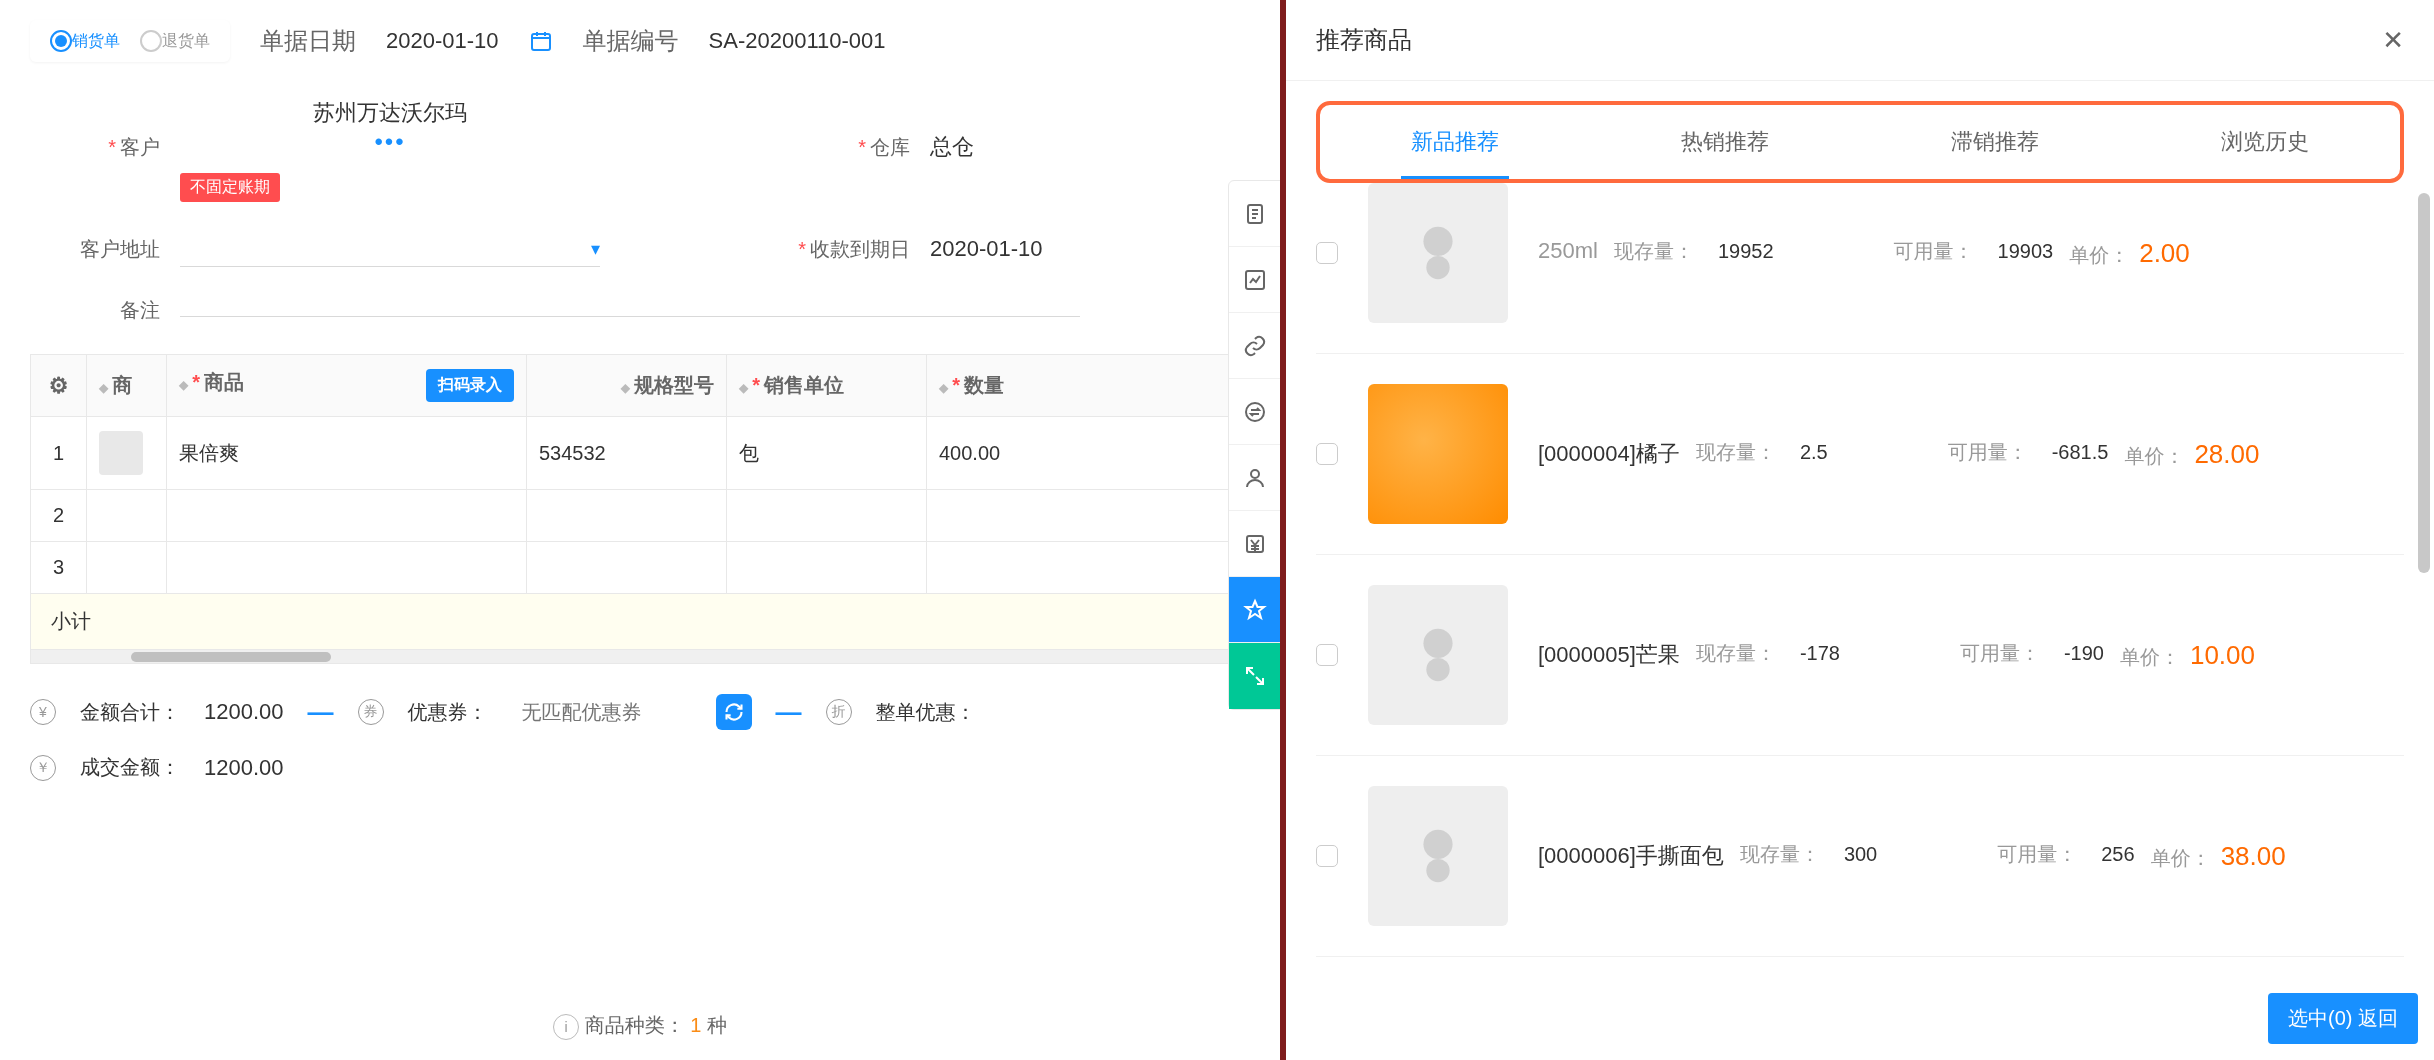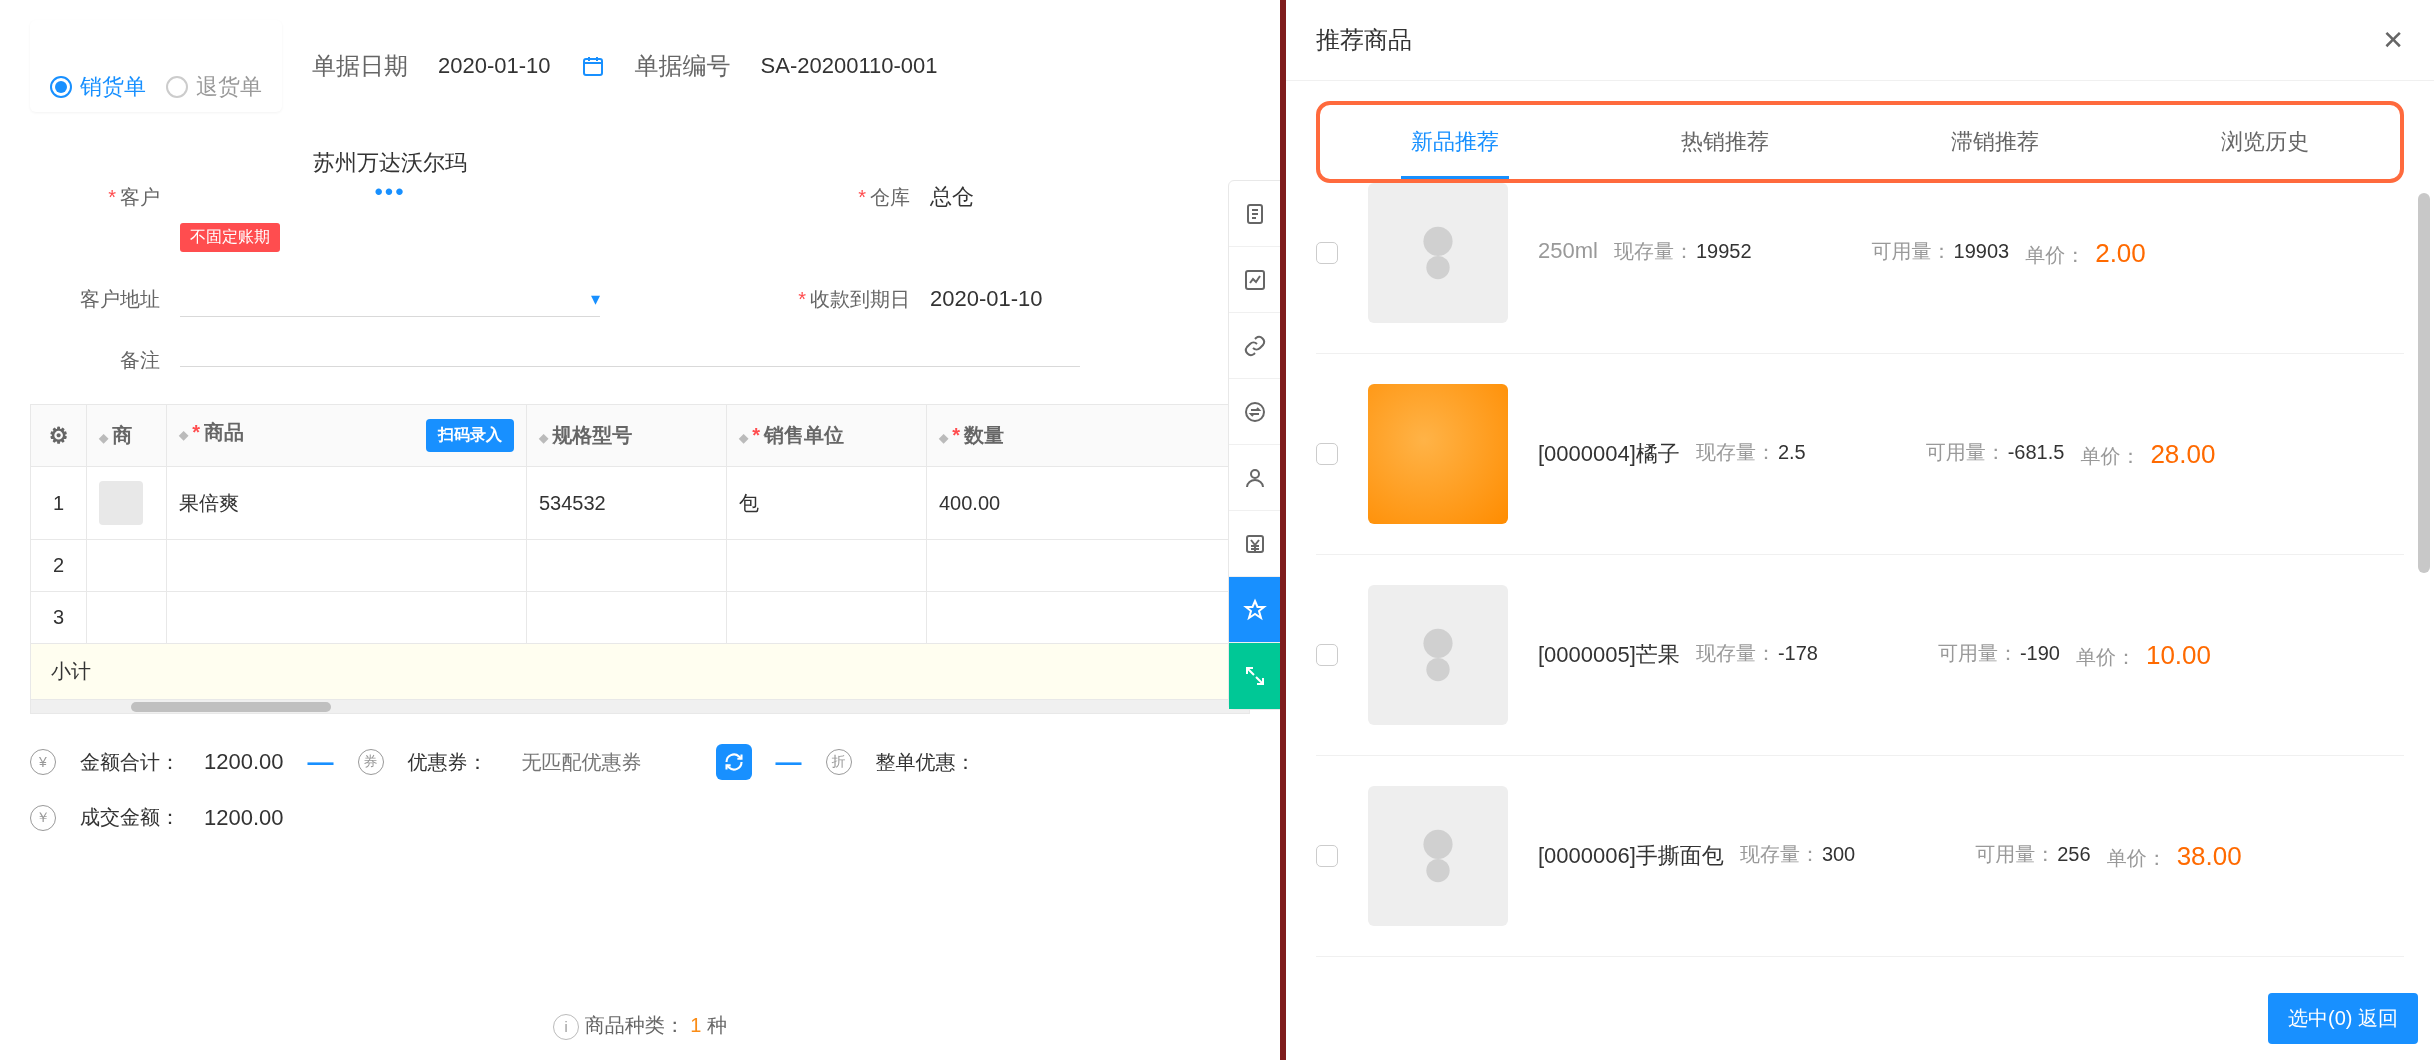--- a/index.html
+++ b/index.html
@@ -4,21 +4,21 @@
 <style>
 * { box-sizing: border-box; margin: 0; padding: 0; }
 body { font-family: -apple-system, "Helvetica Neue", Arial, sans-serif; font-size: 14px; color: #333; background: #f5f5f5; width: 2434px; height: 1060px; position: relative; transform-origin: top left; }
 .app { display: flex; width: 100%; height: 100%; }
 .left-panel { flex: 1; background: #fff; padding: 20px 30px; position: relative; }
 .right-panel { width: 1180px; background: #fff; border-left: 6px solid #7f1d1d; display: flex; flex-direction: column; position: relative; }
 
 
 .header-row { display: flex; align-items: center; gap: 30px; margin-bottom: 30px; }
 .order-tabs { display: flex; align-items: center; gap: 20px; background: #fff; padding: 10px 20px; border-radius: 6px; box-shadow: 0 1px 3px rgba(0,0,0,0.05); }
-.radio-item { display: flex; align-items: center; gap: 8px; font-size: 22px; cursor: pointer; margin-top: 42px; }
+.radio-item { display: flex; align-items: center; font-size: 16px; cursor: pointer; }
 .radio-circle { width: 22px; height: 22px; border-radius: 50%; border: 2px solid #ccc; display: inline-flex; align-items: center; justify-content: center; }
 .radio-circle.checked { border-color: #1890ff; }
 .radio-circle.checked::after { content: ""; width: 12px; height: 12px; border-radius: 50%; background: #1890ff; }
 .radio-item.checked { color: #1890ff; }
 .radio-item.unchecked { color: #999; }
 .field-label { color: #666; font-size: 24px; }
 .field-value { font-size: 22px; color: #333; }
 .cal-icon { color: #1890ff; font-size: 22px; }
 
 
@@ -76,21 +76,21 @@
 .rp-tab.active::after { content: ""; position: absolute; bottom: -8px; left: 30%; right: 30%; height: 3px; background: #1890ff; }
 .rp-list { flex: 1; overflow-y: auto; padding: 0 30px; position: relative; }
 .rp-item { display: flex; align-items: center; gap: 30px; padding: 30px 0; border-bottom: 1px solid #f0f0f0; }
 .rp-check { width: 22px; height: 22px; border: 1.5px solid #ccc; border-radius: 5px; cursor: pointer; flex-shrink: 0; }
 .rp-img { width: 140px; height: 140px; background: #eee; border-radius: 6px; flex-shrink: 0; display: flex; align-items: center; justify-content: center; color: #ccc; font-size: 60px; }
 .rp-img.orange-fruit { background: radial-gradient(circle at 40% 40%, #ffb347, #ff8c00); }
 .rp-info { flex: 1; display: flex; flex-direction: row; gap: 16px; }
 .rp-name { font-size: 22px; color: #333; }
 .rp-stats { display: flex; gap: 120px; }
 .rp-stat-label { color: #999; font-size: 20px; }
-.rp-stat-val { color: #333; font-size: 20px; margin-left: 2px; }
+.rp-stat-val { color: #333; font-size: 20px; margin-left: 24px; }
 .rp-price-label { color: #999; font-size: 20px; }
 .rp-price { color: #ff6a00; font-size: 26px; font-weight: 500; margin-left: 10px; }
 .rp-scrollbar { position: absolute; right: 4px; top: 10px; width: 12px; height: 380px; background: #c8c8c8; border-radius: 6px; }
 .rp-footer-btn { position: absolute; bottom: 16px; right: 16px; background: #1890ff; color: #fff; font-size: 20px; padding: 12px 20px; border-radius: 4px; cursor: pointer; }
 svg { display: block; }
 </style>
 </head>
 <body>
 
 <div class="app">
@@ -162,21 +162,21 @@
         </div>
       </div>
     </div>
 
     <table class="data-table">
       <thead>
         <tr>
           <th style="width:56px;text-align:center;"><span class="gear-icon">⚙</span></th>
           <th style="width:80px;"><span class="sort-icon">◆</span><span>商</span></th>
           <th style="width:360px;"><span class="sort-icon">◆</span><span class="req">*</span><span>商品</span><span class="scan-btn">扫码录入</span></th>
-          <th style="width:200px;"><span class="sort-icon">◆</span><span>规格型号</span></th>
+          <th style="width:200px;text-align:right;"><span class="sort-icon">◆</span><span>规格型号</span></th>
           <th style="width:200px;"><span class="sort-icon">◆</span><span class="req">*</span><span>销售单位</span></th>
           <th><span class="sort-icon">◆</span><span class="req">*</span><span>数量</span></th>
         </tr>
       </thead>
       <tbody id="table-body">
           <tr>
             <td style="text-align:center;">1</td>
             <td class="thumb-cell">
               <div class="thumb-placeholder"></div>
             </td>

